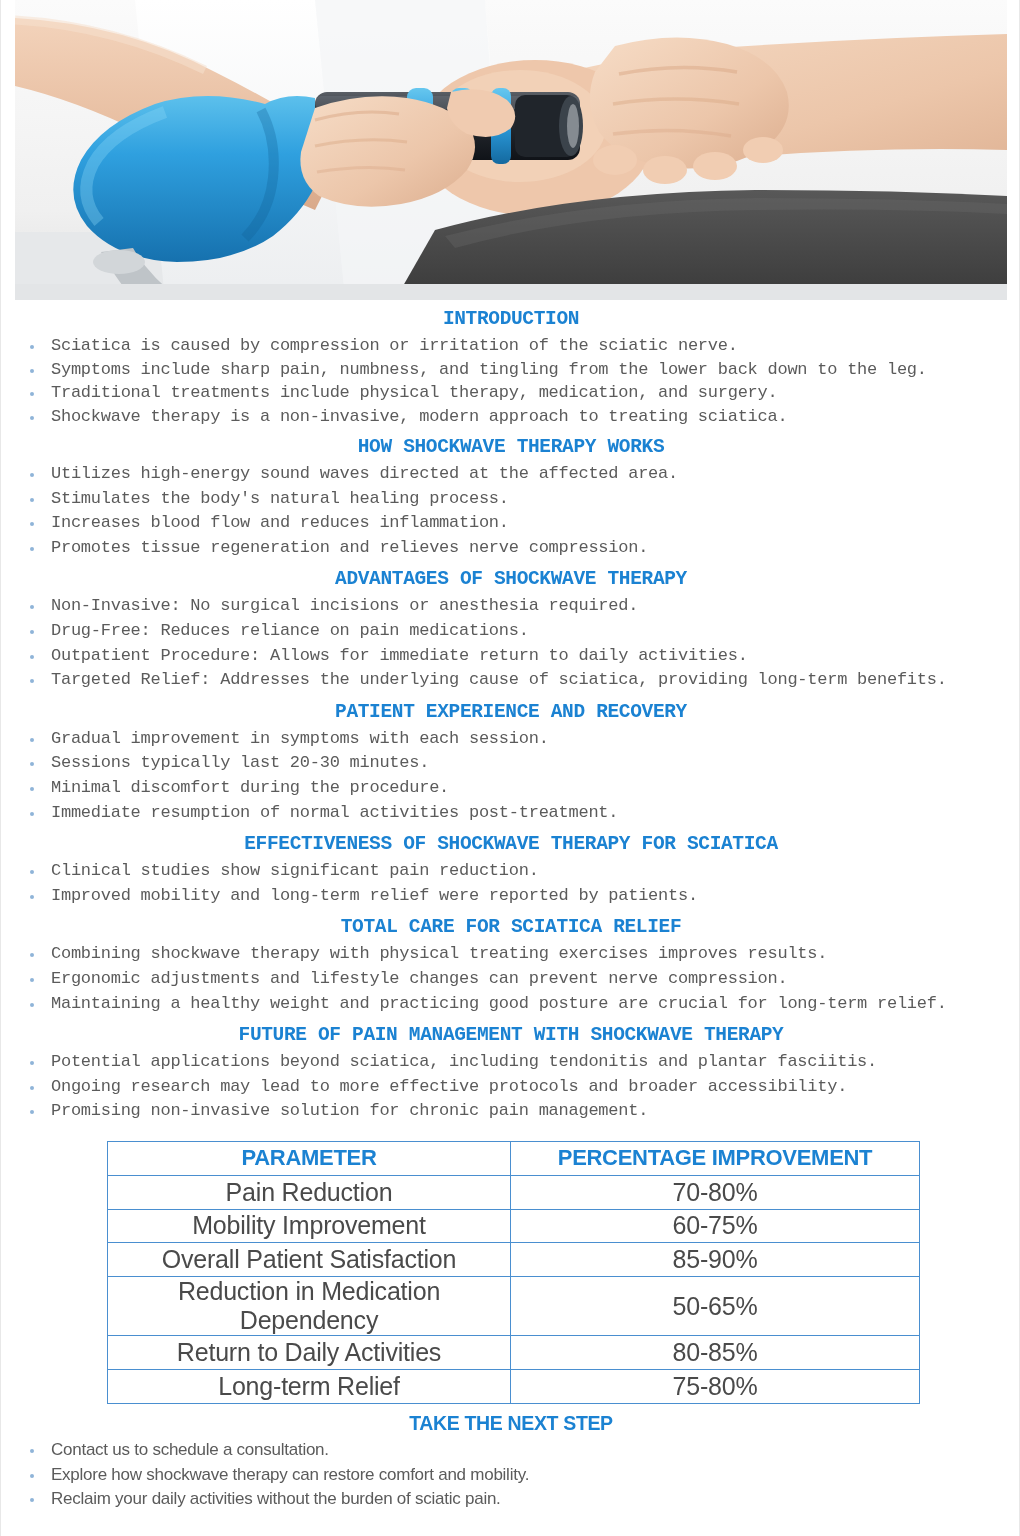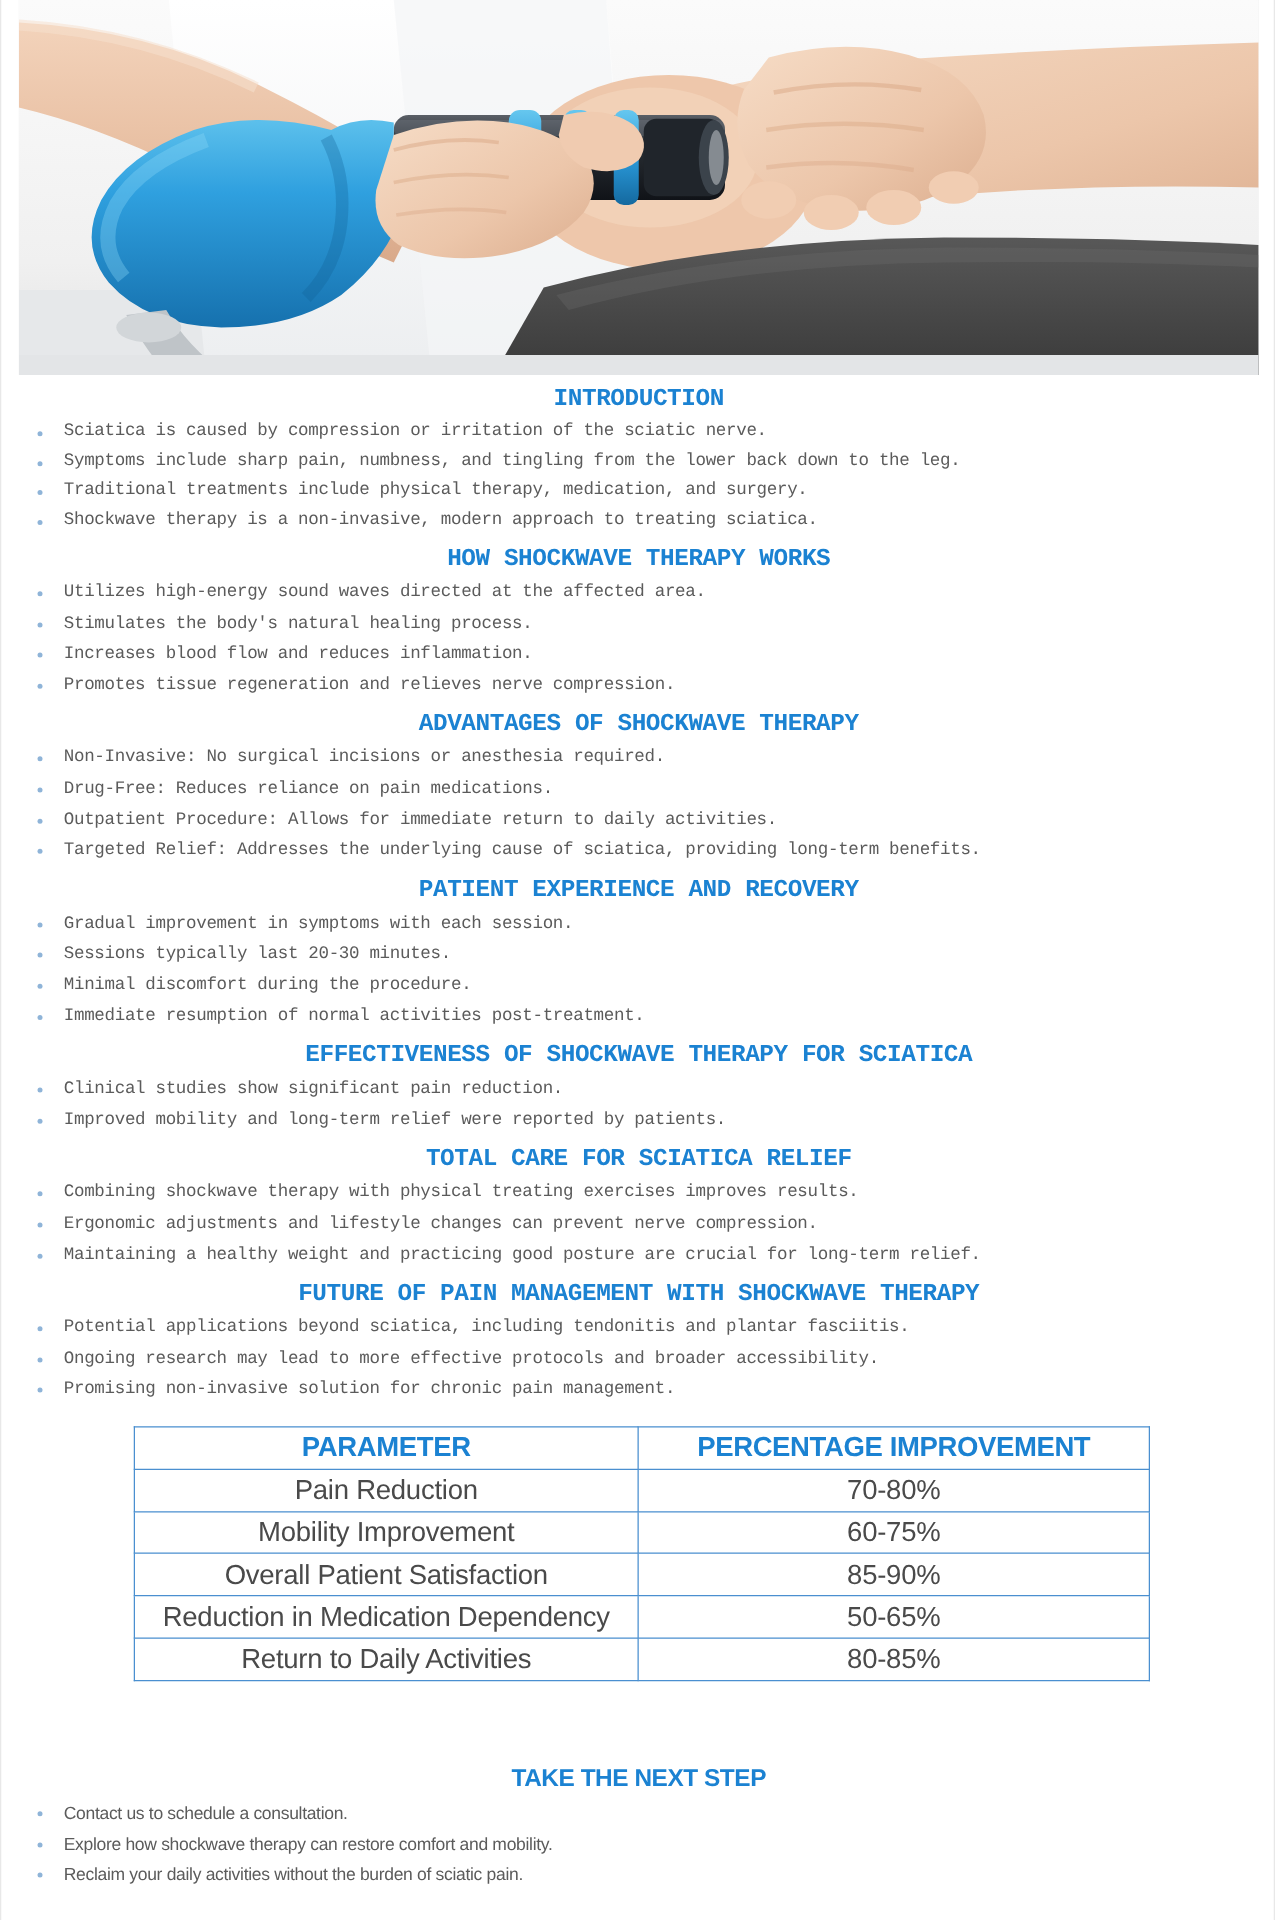--- a/index.html
+++ b/index.html
@@ -60,21 +60,21 @@
 
   ul.bullets {
     list-style: none;
     margin: 0;
     padding: 0 0 0 22px;
   }
 
   ul.bullets li {
     position: relative;
     padding-left: 28px;
-    font-size: 14px;
+    font-size: 17px;
     line-height: 24.6px;
     color: #5b5b5b;
     letter-spacing: -0.25px;
     white-space: nowrap;
   }
 
   ul.bullets li::before {
     content: "";
     position: absolute;
     left: 7px;
@@ -116,21 +116,21 @@
 
   table.stats th {
     color: #1b82d2;
     font-weight: bold;
     font-size: 22px;
     letter-spacing: -0.3px;
   }
 
   table.stats td {
     color: #4a4a4a;
-    font-size: 22px;
+    font-size: 25px;
     letter-spacing: -0.2px;
   }
 
   
   .final {
     position: absolute;
     left: 0;
     top: 1404px;
     width: 1020px;
   }
@@ -339,20 +339,24 @@
           <td>Overall Patient Satisfaction</td>
           <td>85-90%</td>
         </tr>
         <tr>
           <td>Reduction in Medication Dependency</td>
           <td>50-65%</td>
         </tr>
         <tr>
           <td>Return to Daily Activities</td>
           <td>80-85%</td>
+        </tr>
+        <tr>
+          <td>Long-term Relief</td>
+          <td>75-80%</td>
         </tr>
       </tbody>
     </table>
   </div>
 
   <div class="final">
     <div class="sec-title">TAKE THE NEXT STEP</div>
     <ul class="bullets">
       <li>Contact us to schedule a consultation.</li>
       <li>Explore how shockwave therapy can restore comfort and mobility.</li>

